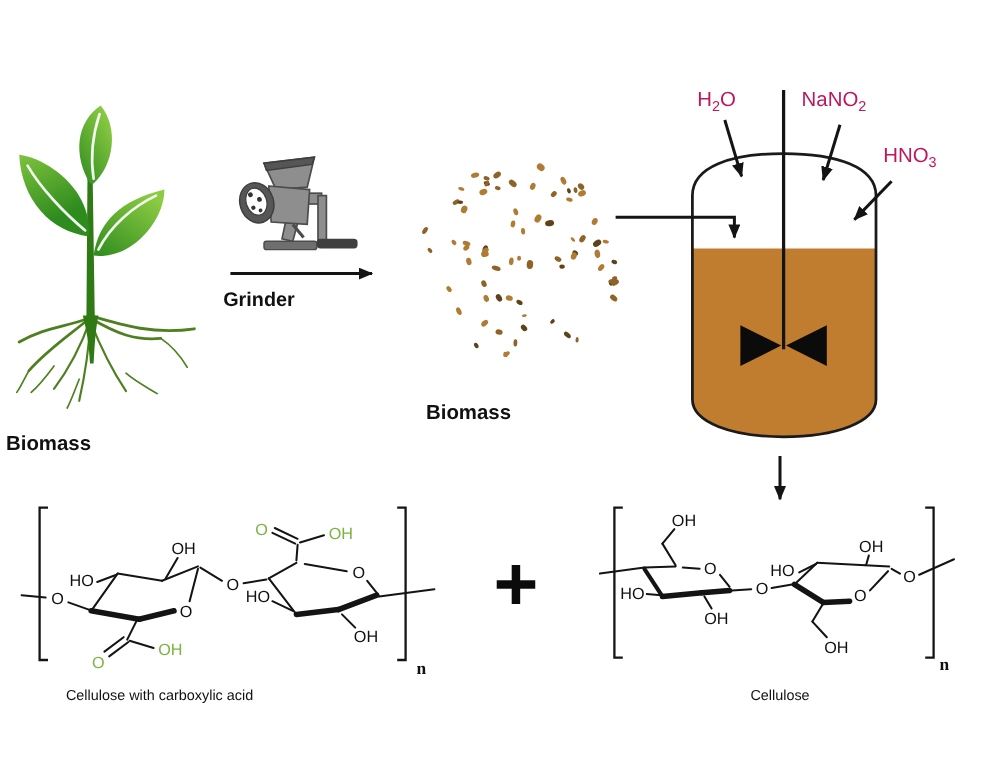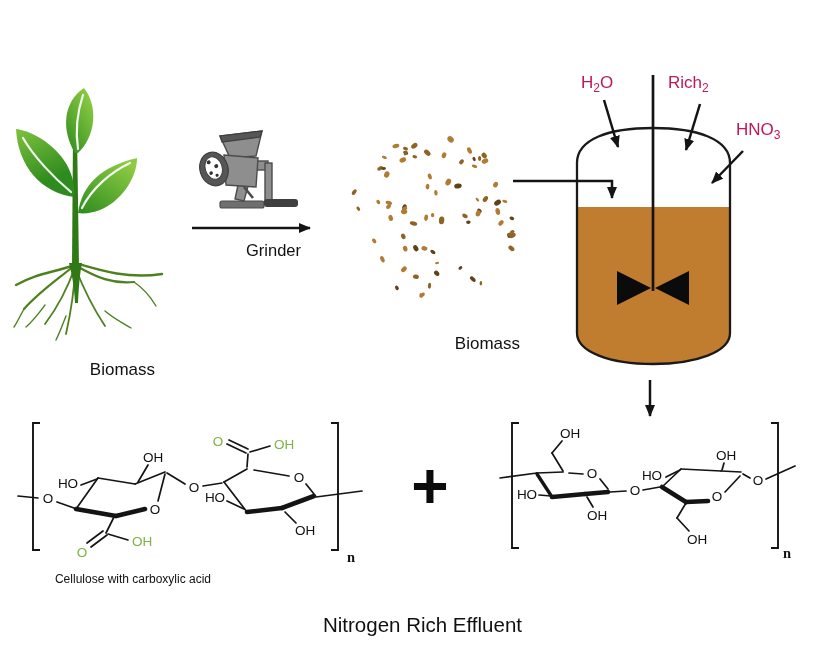--- a/index.html
+++ b/index.html
@@ -1,19 +1,19 @@
 <!DOCTYPE html>
 <html style="--accent_green: #7CB342; --liquid_brown: #C07C2F; --dot_light: #B07B33; --dot_mid: #8F6226; --dot_dark: #5F4218; --leaf_dark: #2E8B1E; --leaf_light: #8CCB43; --stem_green: #2F7A15; --root_green: #4E8020; --grinder_gray: #8E8E8E; --grinder_dark: #565656;"><head>
 <meta charset="utf-8">
 <style>
   html,body{margin:0;padding:0;background:#fff;}
   #canvas{position:relative;width:828px;height:648px;background:#fff;overflow:hidden;
           font-family:"Liberation Sans",sans-serif;color:#111;}
   .abs{position:absolute;}
-  .lbl{position:absolute;text-align:right;font-size:17px;color:#111;line-height:1.18;}
+  .lbl{position:absolute;text-align:left;font-size:17px;color:#111;line-height:1.18;font-weight:bold;}
   .caption{position:absolute;text-align:center;font-size:12px;color:#111;}
   .bottom-lbl{position:absolute;text-align:center;font-size:20.5px;color:#111;}
   .chem-input{position:absolute;font-size:17px;color:#be185d;white-space:nowrap;}
   .chem-input sub{font-size:12px;}
   .plus{position:absolute;font-size:64px;font-weight:bold;line-height:58px;width:52px;
         text-align:center;color:#0b0b0b;}
   svg{position:absolute;overflow:visible;}
   .bond{stroke:#141414;stroke-width:1.7;fill:none;stroke-linecap:round;}
   .bondb{stroke:#141414;stroke-width:4.6;fill:none;stroke-linecap:round;}
   .bondm{stroke:#141414;stroke-width:3.4;fill:none;stroke-linecap:round;}
@@ -188,21 +188,21 @@
     <path class="liquid" d="M12,132 L165,132 L165,258 C165,277 131,289 88,289 C45,289 12,277 12,258 Z"></path>
     <path class="vessel-outline" d="M12,88 C12,64 44,53 88,53 C132,53 165,64 165,88 L165,258 C165,277 131,289 88,289 C45,289 12,277 12,258 Z"></path>
     <line class="shaft" x1="88" y1="0" x2="88" y2="216"></line>
     <g>
       <path class="impeller" d="M52,196 L52,230 L86,213 Z"></path>
       <path class="impeller" d="M124,196 L124,230 L90,213 Z"></path>
     </g>
   </svg>
 
   <div class="chem-input" style="left:581px;top:73px"><span>H</span><sub>2</sub><span>O</span></div>
-  <div class="chem-input" style="left:668px;top:73px"><span>Rich</span><sub>2</sub><span></span></div>
+  <div class="chem-input" style="left:668px;top:73px"><span>NaNO</span><sub>2</sub><span></span></div>
   <div class="chem-input" style="left:736px;top:120px"><span>HNO</span><sub>3</sub><span></span></div>
 
   <svg class="abs" style="left:0;top:0" width="828" height="648" viewBox="0 0 828 648">
     <defs>
       <marker id="ah" markerUnits="userSpaceOnUse" markerWidth="13" markerHeight="11" refX="11" refY="5" orient="auto">
         <path d="M0,0 L12,5 L0,10 Z" fill="#141414"></path>
       </marker>
     </defs>
     <path class="arrowline" marker-end="url(#ah)" d="M192,228 L310,228"></path>
     <path class="arrowline" marker-end="url(#ah)" d="M513,181 L612,181 L612,198"></path>
@@ -310,15 +310,15 @@
       <line class="bond" x1="253" y1="64" x2="260" y2="68"></line>
       <text class="atom" x="268" y="75">O</text>
       <line class="bond" x1="276" y1="69" x2="305" y2="56"></line>
       <line class="bond" x1="196" y1="93" x2="187" y2="108"></line>
       <line class="bond" x1="187" y1="108" x2="199" y2="121"></line>
       <text class="atom" x="207" y="134">OH</text>
     </g>
   </svg>
 
   <div class="caption" style="left:38px;top:572px;width:190px">Cellulose with carboxylic acid</div>
-  <div class="bottom-lbl" style="left:250px;top:613px;width:345px">Nitrogen Rich Effluent</div>
+  <div class="caption" style="left:580px;top:572px;width:140px">Cellulose</div>
 
 </div>
 
 </body></html>

